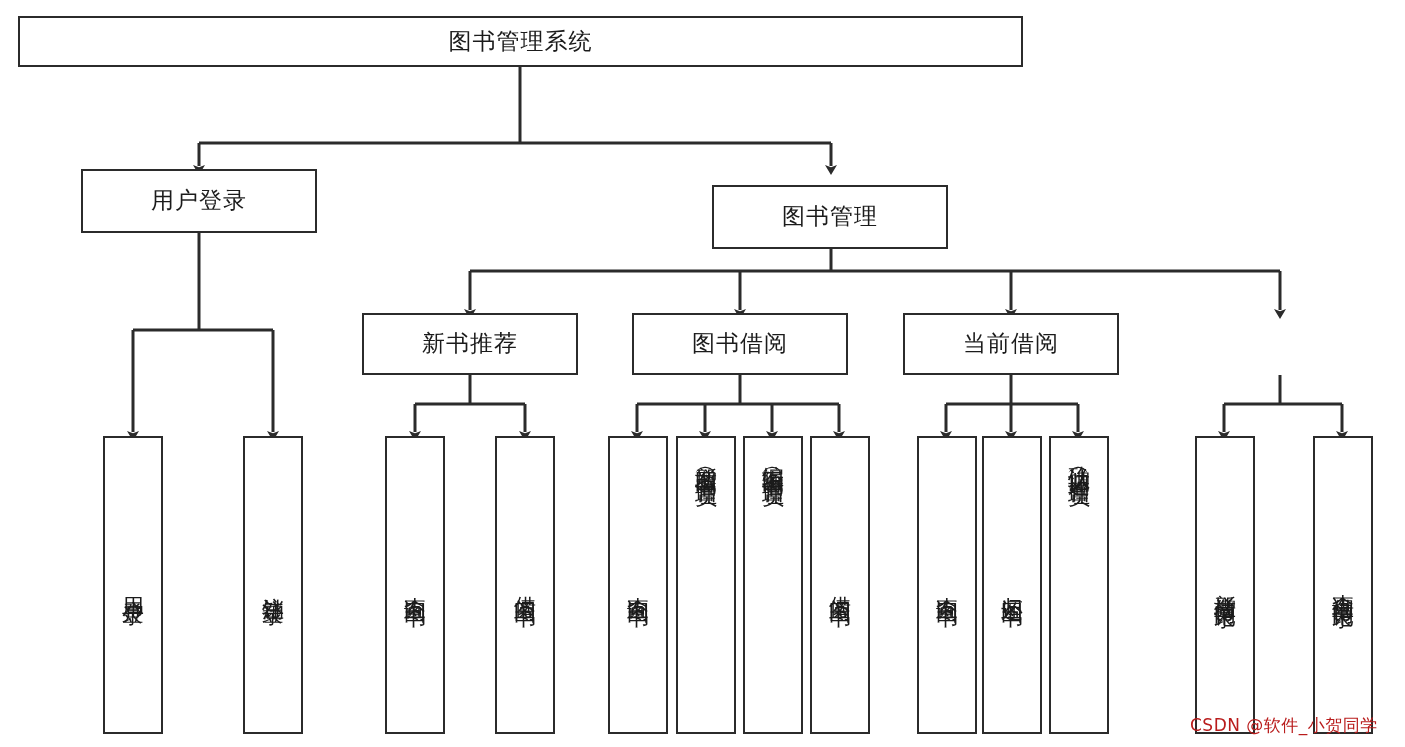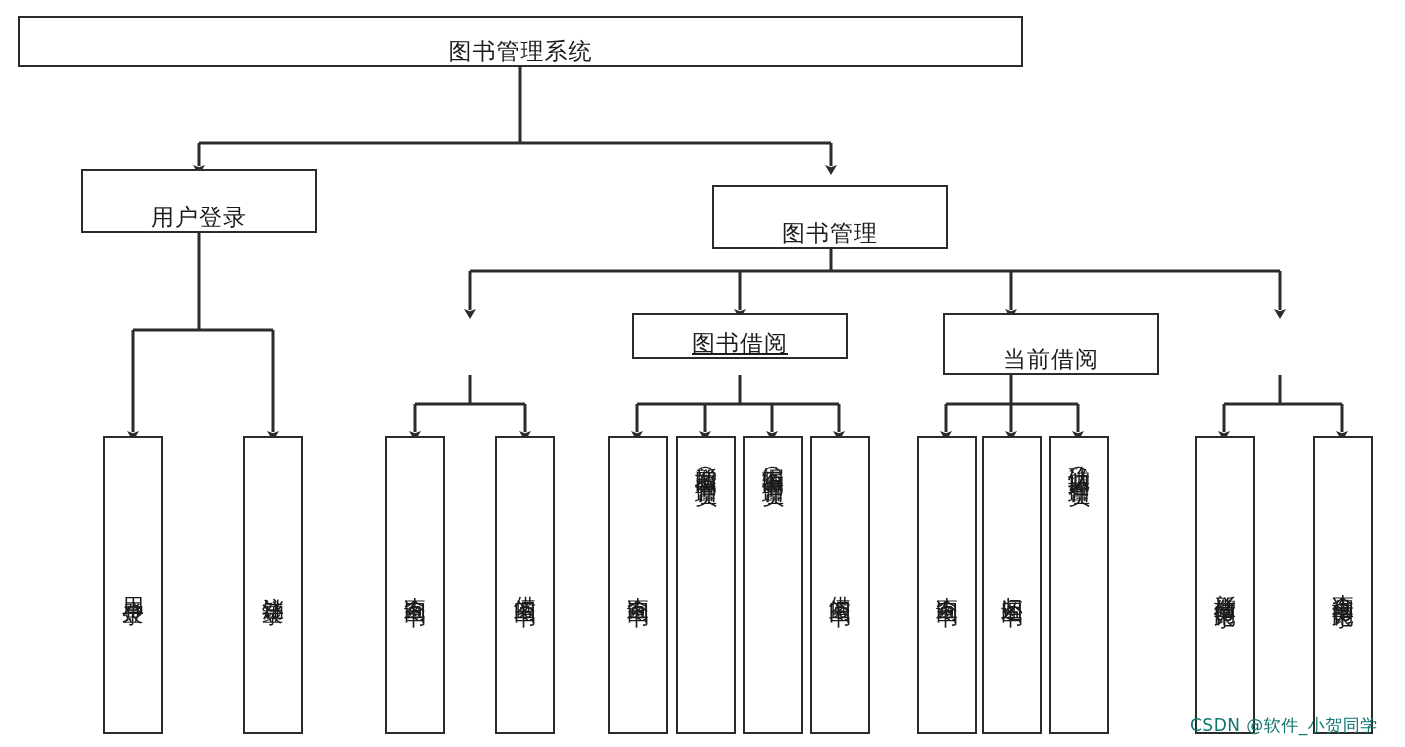--- a/index.html
+++ b/index.html
@@ -25,21 +25,21 @@
     width: 1405px;
     height: 747px;
     pointer-events: none;
   }
   .node {
     position: absolute;
     box-sizing: border-box;
     background: #ffffff;
     border: 2.5px solid #2b2b2b;
     display: flex;
-    align-items: flex-end;
+    align-items: center;
     justify-content: center;
     color: #1b1b1b;
     line-height: 1.18;
     text-align: center;
   }
   .node.horiz {
     font-size: 23px;
     letter-spacing: 1px;
   }
   .node.vert {
@@ -56,21 +56,21 @@
     line-height: 1;
   }
   .node.vert.middle {
     align-items: center;
   }
   .watermark {
     position: absolute;
     left: 1190px;
     top: 714px;
     font-size: 17px;
-    color: #0f766e;
+    color: #b91c1c;
     letter-spacing: 0.5px;
     white-space: nowrap;
     font-family: "DejaVu Sans", "Liberation Sans", sans-serif;
   }
 </style>
 </head>
 <body>
 
 <div id="canvas">
 
@@ -131,26 +131,29 @@
   </div>
 
   <div class="node horiz" style="left:81px; top:169px; width:236px; height:64px;">
     <span>用户登录</span>
   </div>
 
   <div class="node horiz" style="left:712px; top:169px; width:236px; height:64px;margin-top:16px;">
     <span>图书管理</span>
   </div>
 
-
-  <div class="node horiz" style="left:632px; top:313px; width:216px; height:46px;text-decoration:underline;">
+  <div class="node horiz" style="left:362px; top:313px; width:216px; height:62px;">
+    <span>新书推荐</span>
+  </div>
+
+  <div class="node horiz" style="left:632px; top:313px; width:216px; height:62px;">
     <span>图书借阅</span>
   </div>
 
-  <div class="node horiz" style="left:903px; top:313px; width:216px; height:62px;margin-left:40px;">
+  <div class="node horiz" style="left:903px; top:313px; width:216px; height:62px;">
     <span>当前借阅</span>
   </div>
 
 
   <div class="node vert middle" style="left:103px; top:436px; width:60px; height:298px;">
     <span class="vtext">用户登录</span>
   </div>
 
   <div class="node vert middle" style="left:243px; top:436px; width:60px; height:298px;">
     <span class="vtext">注销登录</span>

